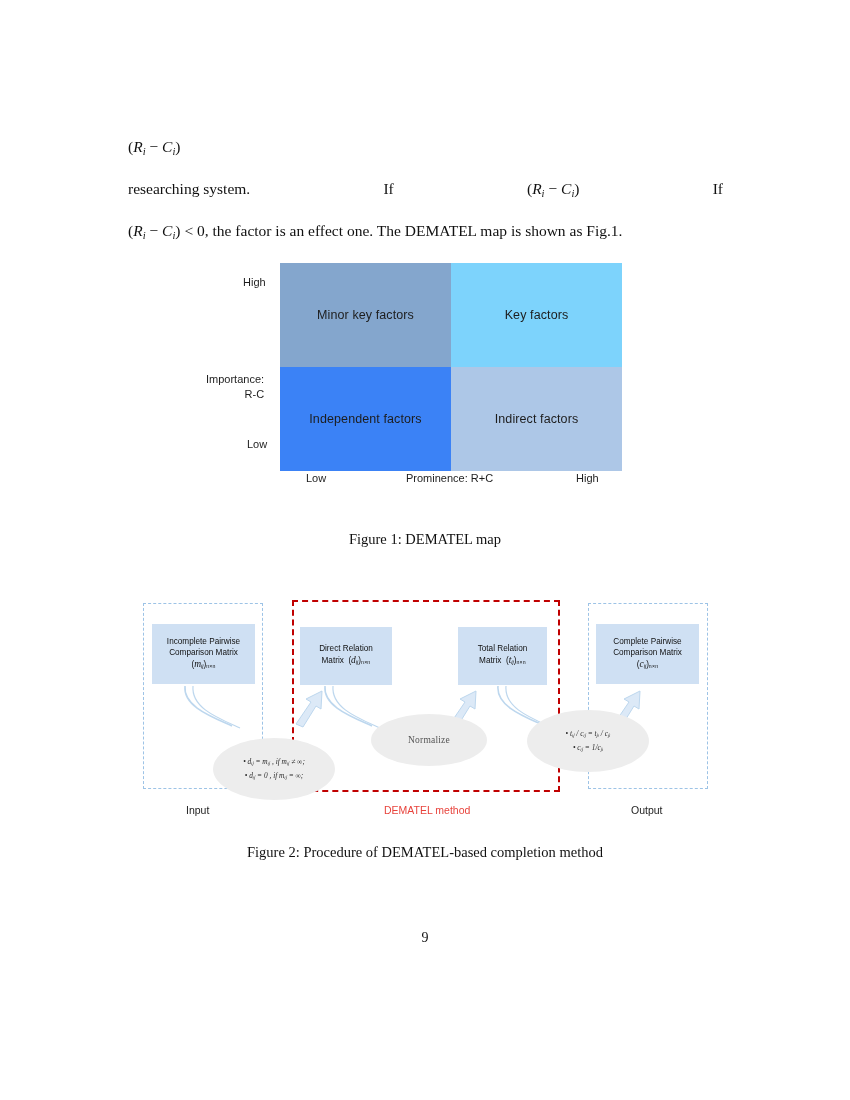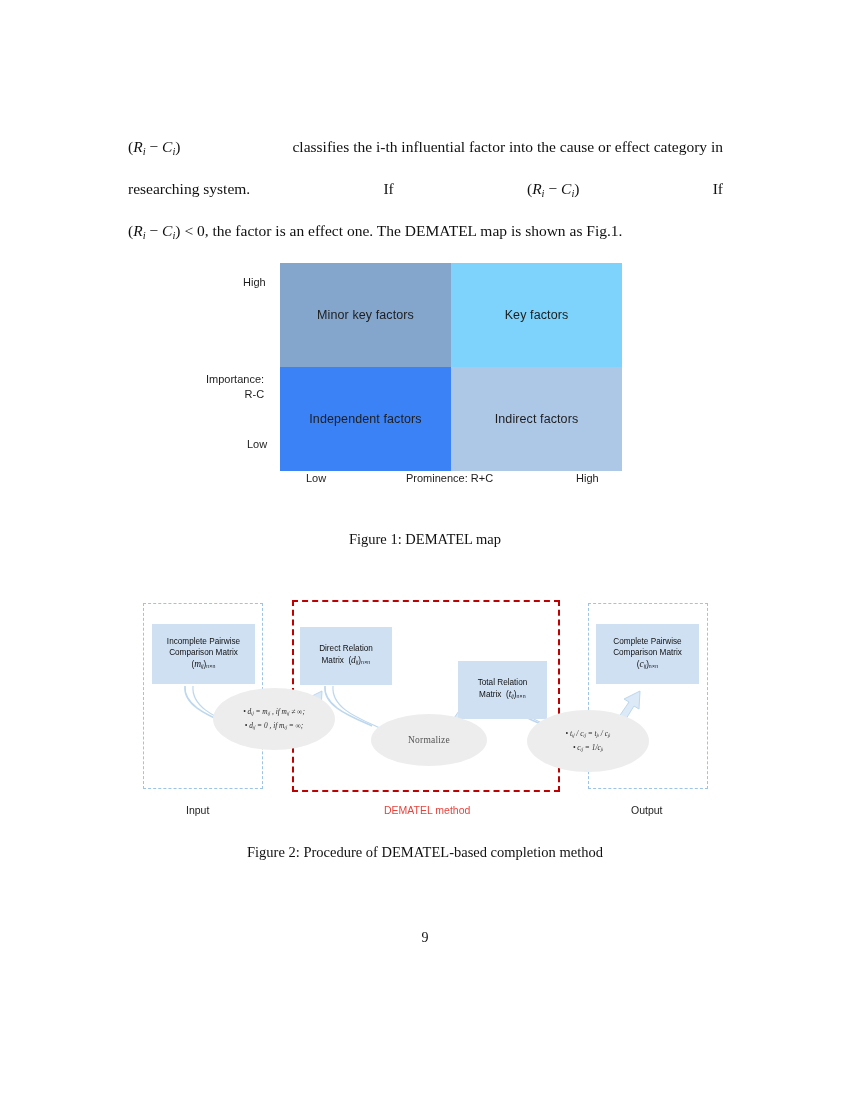--- a/index.html
+++ b/index.html
@@ -133,41 +133,41 @@
     justify-content: center;
     font-family: "Liberation Sans", sans-serif;
     font-size: 8.2px;
     line-height: 11.5px;
     color: #111;
     text-align: center;
     padding: 2px 3px;
   }
   #box-incomplete { left: 152px; top: 624px; width: 103px; height: 60px; }
   #box-direct     { left: 300px; top: 627px; width: 92px;  height: 58px; }
-  #box-total      { left: 458px; top: 661px; width: 89px;  height: 58px; }
+  #box-total      { left: 458px; top: 627px; width: 89px;  height: 58px; }
   #box-complete   { left: 596px; top: 624px; width: 103px; height: 60px; }
 
   .mbox-line { display: block; white-space: nowrap; }
   .msym { font-style: italic; font-family: "Liberation Serif", serif; font-size: 9.5px; }
   .msub { font-size: 5.5px; font-style: italic; vertical-align: -0.25em; }
   .mdim { font-size: 5.2px; vertical-align: -0.25em; letter-spacing: .2px; }
 
   .ellipse {
     position: absolute;
     border-radius: 50%;
     background: #ededed;
     display: flex;
     flex-direction: column;
     align-items: center;
     justify-content: center;
     font-family: "Liberation Serif", serif;
     color: #1a1a1a;
     text-align: center;
   }
-  #ell-left  { left: 213px; top: 688px; width: 122px; height: 62px; }
+  #ell-left  { left: 213px; top: 738px; width: 122px; height: 62px; }
   #ell-mid   { left: 371px; top: 714px; width: 116px; height: 52px; }
   #ell-right { left: 527px; top: 710px; width: 122px; height: 62px; }
 
   .formula {
     font-size: 7.4px;
     line-height: 14px;
     white-space: nowrap;
     font-style: italic;
     color: #2a2a2a;
   }
@@ -203,21 +203,20 @@
     font-size: 14px;
     color: #111;
   }
 </style>
 </head>
 <body>
 
 <div class="prose">
   <div class="jline">
     <span>(<span class="mi">R</span><span class="sub">i</span> − <span class="mi">C</span><span class="sub">i</span>)</span>
-    <span>classifies the i-th influential factor into the cause or effect category in</span>
   </div>
   <div class="jline">
     <span>researching system.</span>
     <span>If</span>
     <span>(<span class="mi">R</span><span class="sub">i</span> − <span class="mi">C</span><span class="sub">i</span>)</span>
     <span>If</span>
   </div>
   <div class="line">
     <span>(<span class="mi">R</span><span class="sub">i</span> − <span class="mi">C</span><span class="sub">i</span>)</span><span class="nbsp"> </span><span>&lt; 0, the factor is an effect one. The DEMATEL map is shown as Fig.1.</span>
   </div>

